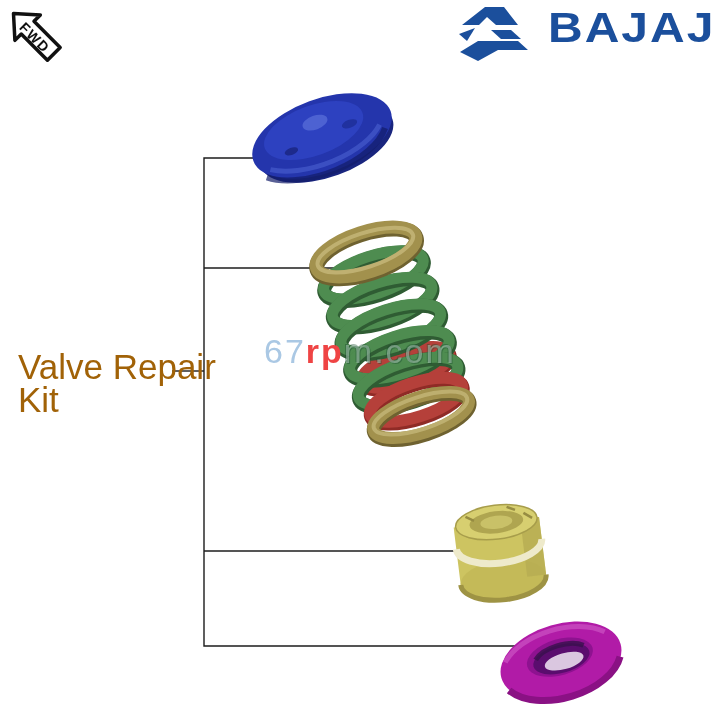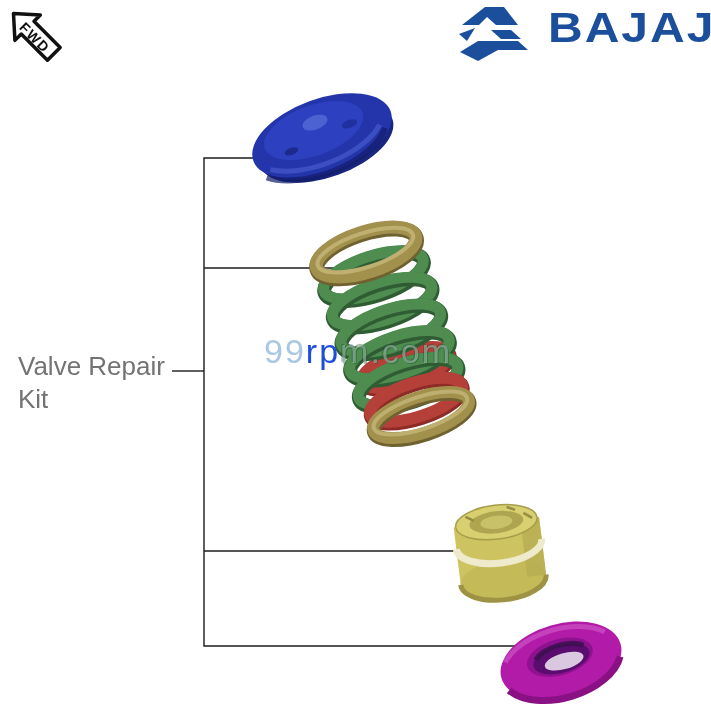--- a/index.html
+++ b/index.html
@@ -10,29 +10,29 @@
   .diagram-svg{position:absolute;left:0;top:0;z-index:1;}
   .fwd-stamp{position:absolute;left:2px;top:2px;z-index:4;}
   .brand{position:absolute;left:452px;top:5px;z-index:4;display:flex;align-items:flex-start;}
   .brand-word{
     display:inline-block;margin-left:10px;margin-top:2px;
     font-size:48px;font-weight:700;letter-spacing:2px;line-height:1;
     color:#1b4f9c;transform:scaleY(0.88);transform-origin:top left;
   }
   .callout{
     position:absolute;left:18px;top:350px;z-index:6;
-    font-size:26px;line-height:33px;color:#737373;white-space:nowrap;
+    font-size:35px;line-height:33px;color:#a16207;white-space:nowrap;
   }
   .watermark{
     position:absolute;left:264px;top:334px;z-index:5;
     font-size:34px;line-height:1;letter-spacing:2px;white-space:nowrap;
     user-select:none;
   }
   .wm-1{color:#aac8e4;font-weight:400;}
-  .wm-2{color:#1d4ed8;font-weight:400;}
+  .wm-2{color:#ef4444;font-weight:700;}
   .wm-3{
     color:rgba(175,200,185,0.55);font-weight:400;
     text-shadow:1px 1px 0 rgba(25,75,45,0.40),-1px -1px 0 rgba(25,75,45,0.40);
   }
 </style>
 </head>
 <body>
 
 <div class="stage">
 
@@ -120,21 +120,21 @@
       <path d="M -58,14 A 62,37 0 0 0 58,12" stroke="#8a1184" stroke-width="7" fill="none"></path>
       <path d="M -54,-14 A 60,34 0 0 1 50,-16" stroke="#c94cc0" stroke-width="5" fill="none" opacity="0.8"></path>
       <ellipse cx="0" cy="-4" rx="34" ry="18" fill="#8e1290"></ellipse>
       <ellipse cx="1" cy="-2" rx="29" ry="14" fill="#5a0d6e"></ellipse>
       <ellipse cx="3" cy="1" rx="20" ry="8" fill="#e8dcec" opacity="0.9"></ellipse>
       <path d="M -24,-8 A 28,13 0 0 1 26,-9" stroke="#38104c" stroke-width="5" fill="none" opacity="0.8"></path>
     </g>
   </svg>
 
   <div class="watermark">
-    <span class="wm-1">99</span><span class="wm-2">rp</span><span class="wm-3">m.com</span>
+    <span class="wm-1">67</span><span class="wm-2">rp</span><span class="wm-3">m.com</span>
   </div>
 
   <div class="callout">
     <div>Valve Repair</div>
     <div>Kit</div>
   </div>
 
 </div>
 
 </body></html>

